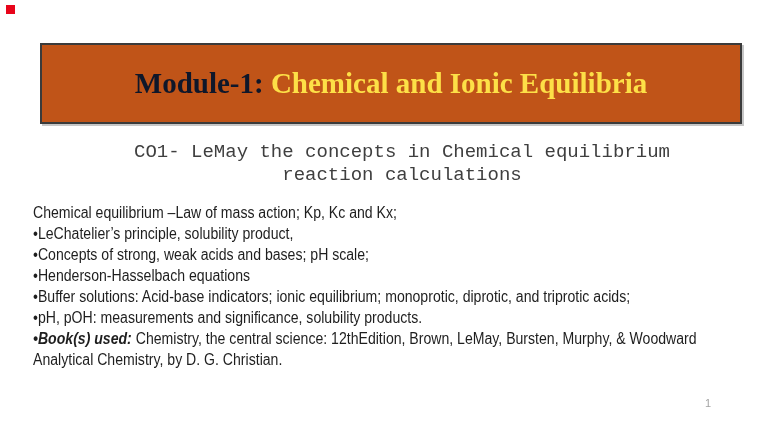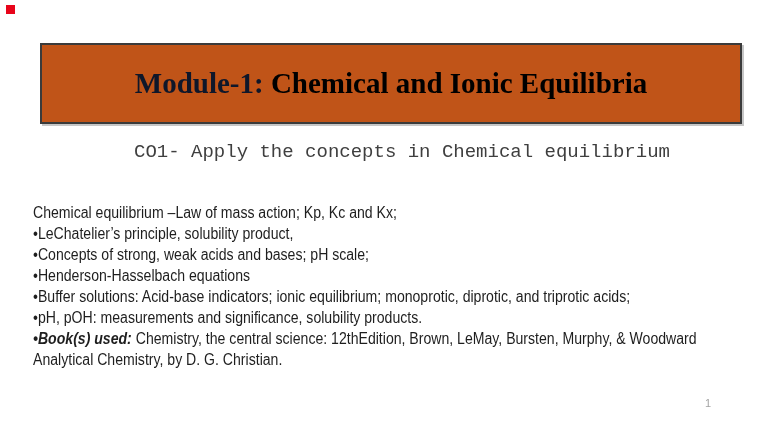--- a/index.html
+++ b/index.html
@@ -75,25 +75,26 @@
   }
 </style>
 </head>
 <body>
 
 <div class="slide">
 
   <div class="marker" style="background: rgb(232, 4, 26);"></div>
 
   <div class="banner" style="background: rgb(192, 84, 24); border-color: rgb(59, 59, 59);">
-    <h1 class="banner-title"><span class="title-module" style="color: #0f172a;">Module-1:</span><span class="title-subject" style="color: #000000;"> Chemical and Ionic Equilibria</span></h1>
+    <h1 class="banner-title"><span class="title-module" style="color: #0f172a;">Module-1:</span><span class="title-subject" style="color: #fde047;"> Chemical and Ionic Equilibria</span></h1>
   </div>
 
   <div class="outcome">
-    <div>CO1- Apply the concepts in Chemical equilibrium</div>
+    <div>CO1- LeMay the concepts in Chemical equilibrium</div>
+    <div>reaction calculations</div>
   </div>
 
   <div class="content">
     <div class="line">Chemical equilibrium –Law of mass action; Kp, Kc and Kx;</div>
     <div class="line">•LeChatelier’s principle, solubility product,</div>
     <div class="line">•Concepts of strong, weak acids and bases; pH scale;</div>
     <div class="line">•Henderson-Hasselbach equations</div>
     <div class="line">•Buffer solutions: Acid-base indicators; ionic equilibrium; monoprotic, diprotic, and triprotic acids;</div>
     <div class="line">•pH, pOH: measurements and significance, solubility products.</div>
     <div class="line"><span class="book-prefix">•Book(s) used:</span><span> Chemistry, the central science: 12thEdition, Brown, LeMay, Bursten, Murphy, &amp; Woodward</span></div>

